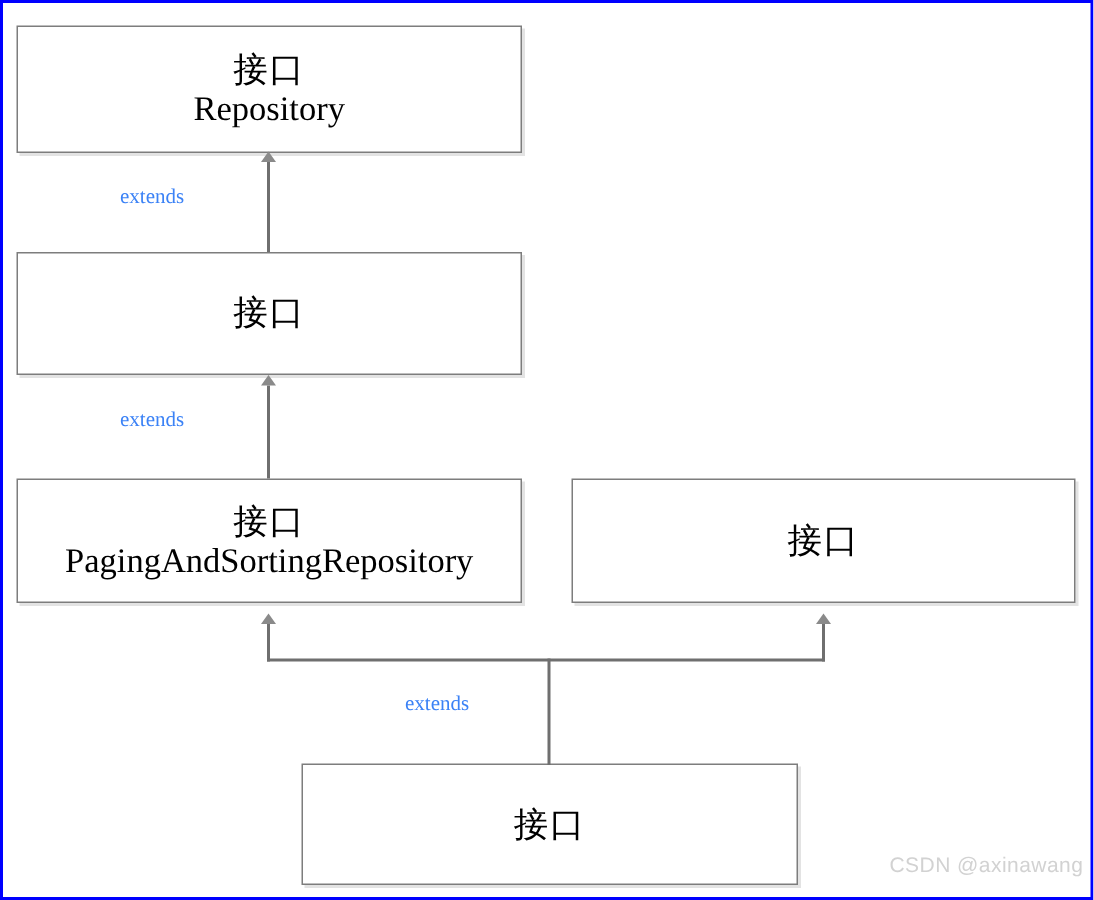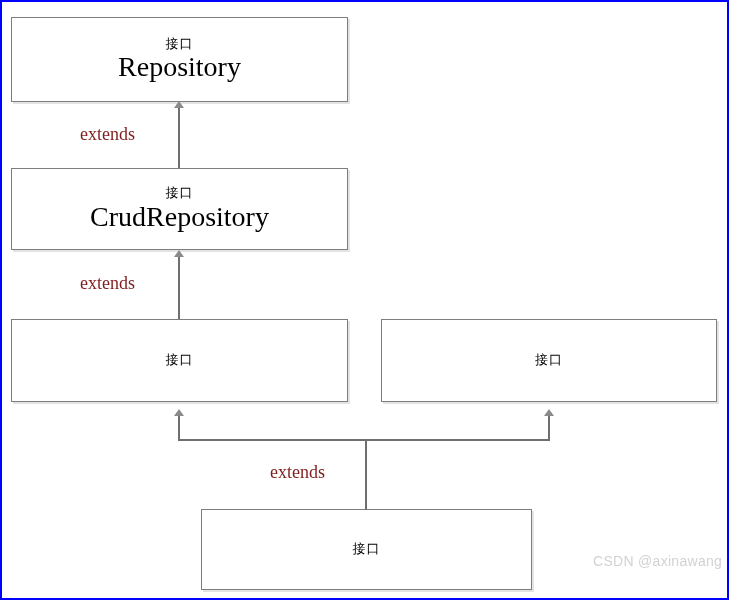--- a/index.html
+++ b/index.html
@@ -28,25 +28,25 @@
     display: flex;
     flex-direction: column;
     align-items: center;
     justify-content: center;
     text-align: center;
     color: #000000;
     line-height: 1.12;
     white-space: nowrap;
   }
   .uml-stereotype {
-    font-size: 13px;
+    font-size: 23px;
     letter-spacing: 1px;
   }
   .uml-name {
-    font-size: 28px;
+    font-size: 23px;
   }
   
   .conn-v {
     position: absolute;
     width: 2px;
     background: #6f6f6f;
   }
   .conn-h {
     position: absolute;
     height: 2px;
@@ -55,22 +55,22 @@
   .arrow-up {
     position: absolute;
     width: 0;
     height: 0;
     border-left: 5px solid transparent;
     border-right: 5px solid transparent;
     border-bottom: 7px solid #8a8a8a;
   }
   .edge-label {
     position: absolute;
-    font-size: 18px;
-    color: #7f1d1d;
+    font-size: 14px;
+    color: #3b82f6;
     background: transparent;
     white-space: nowrap;
   }
   
   .watermark {
     position: absolute;
     font-family: "Liberation Sans", "DejaVu Sans", sans-serif;
     font-size: 14px;
     color: #d2d2d2;
     white-space: nowrap;
@@ -82,25 +82,25 @@
 
 <div id="canvas">
 
   <div class="uml-box" style="left:9px; top:15px; width:337px; height:85px;">
     <div class="uml-stereotype">接口</div>
     <div class="uml-name">Repository</div>
   </div>
 
   <div class="uml-box" style="left:9px; top:166px; width:337px; height:82px;">
     <div class="uml-stereotype">接口</div>
-    <div class="uml-name">CrudRepository</div>
   </div>
 
   <div class="uml-box" style="left:9px; top:317px; width:337px; height:83px;">
     <div class="uml-stereotype">接口</div>
+    <div class="uml-name">PagingAndSortingRepository</div>
   </div>
 
   <div class="uml-box" style="left:379px; top:317px; width:336px; height:83px;">
     <div class="uml-stereotype">接口</div>
   </div>
 
   <div class="uml-box" style="left:199px; top:507px; width:331px; height:81px;">
     <div class="uml-stereotype">接口</div>
   </div>
 
@@ -117,15 +117,15 @@
 
   <div class="conn-v" style="left:546px; top:414px; height:25px;"></div>
   <div class="arrow-up" style="left:542px; top:407px;"></div>
 
   <div class="conn-h" style="left:176px; top:437px; width:372px;"></div>
 
   <div class="conn-v" style="left:363px; top:437px; height:71px;"></div>
 
   <div class="edge-label" style="left:268px; top:460px;">extends</div>
 
-  <div class="watermark" style="left:591px; top:551px;">CSDN @axinawang</div>
+  <div class="watermark" style="left:591px; top:566px;">CSDN @axinawang</div>
 
 </div>
 
 </body></html>

